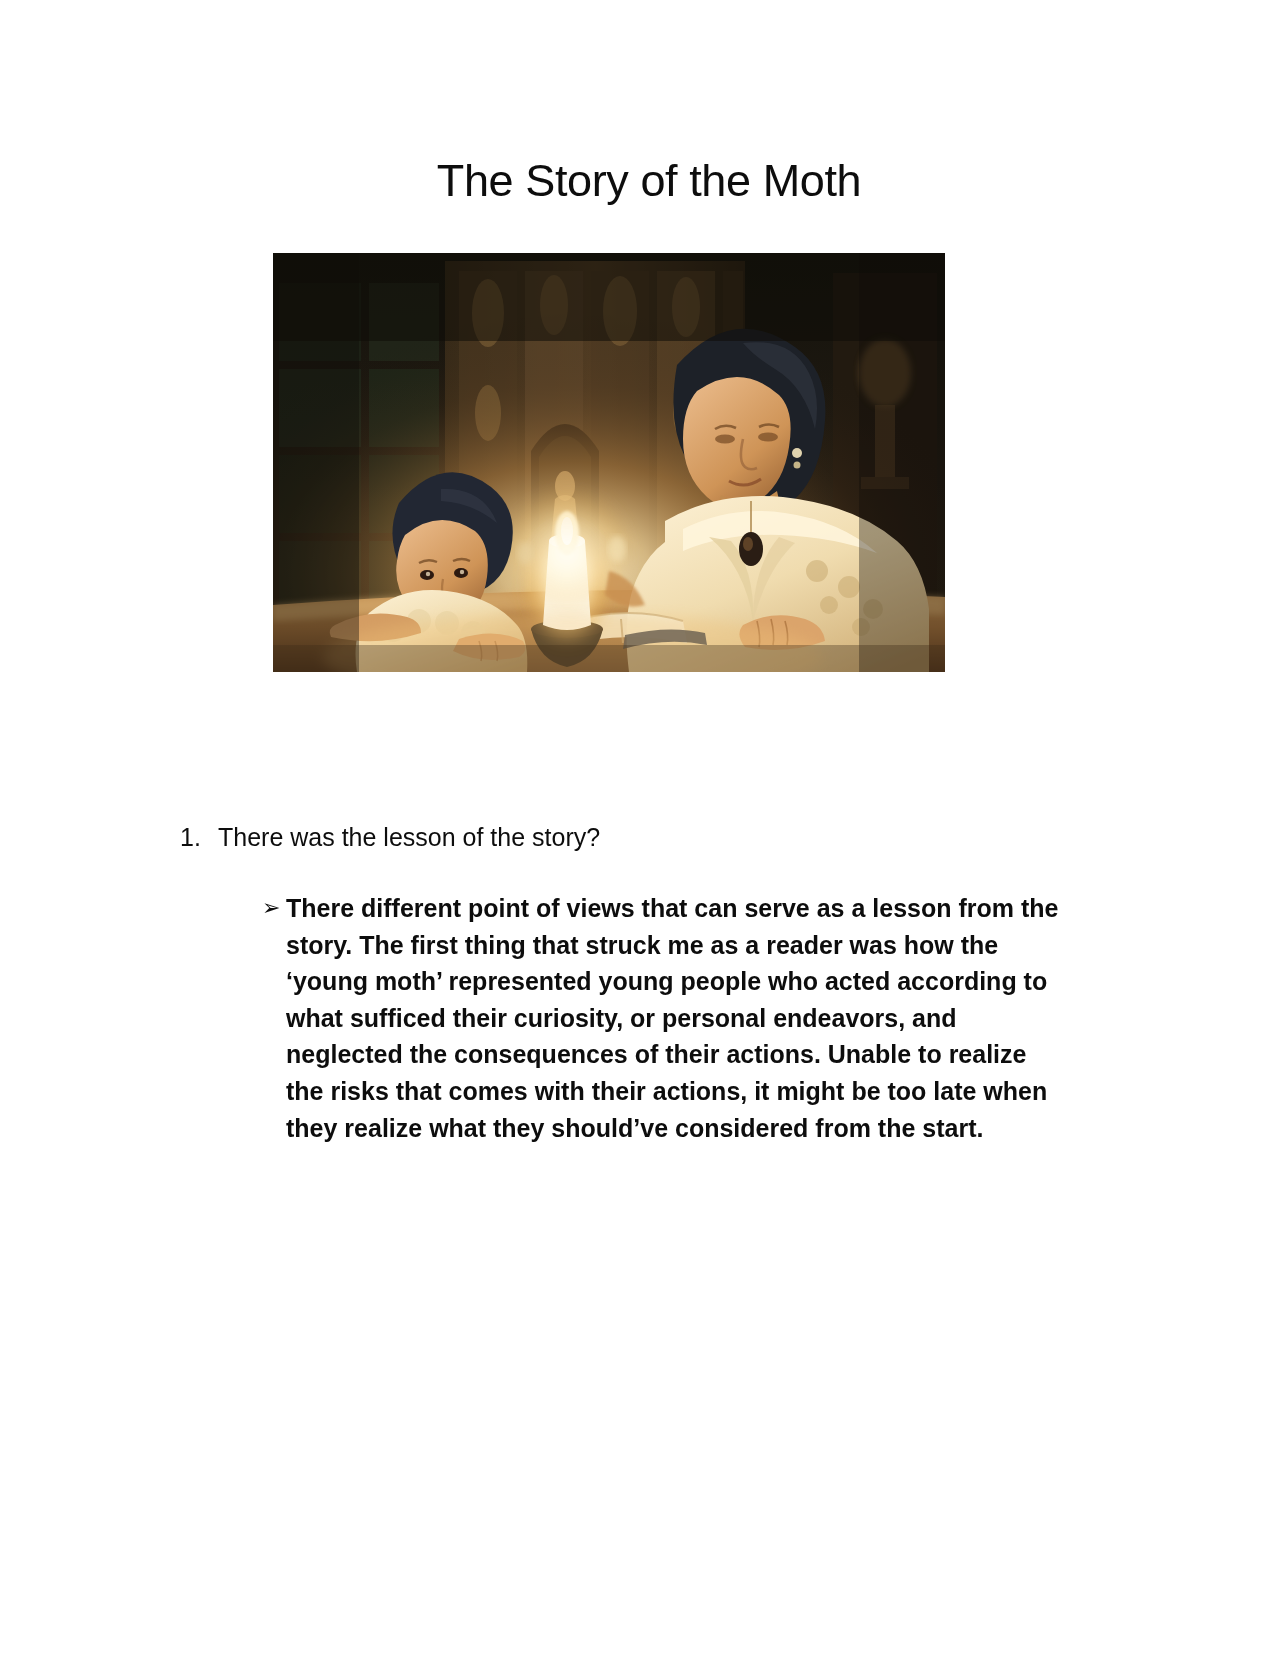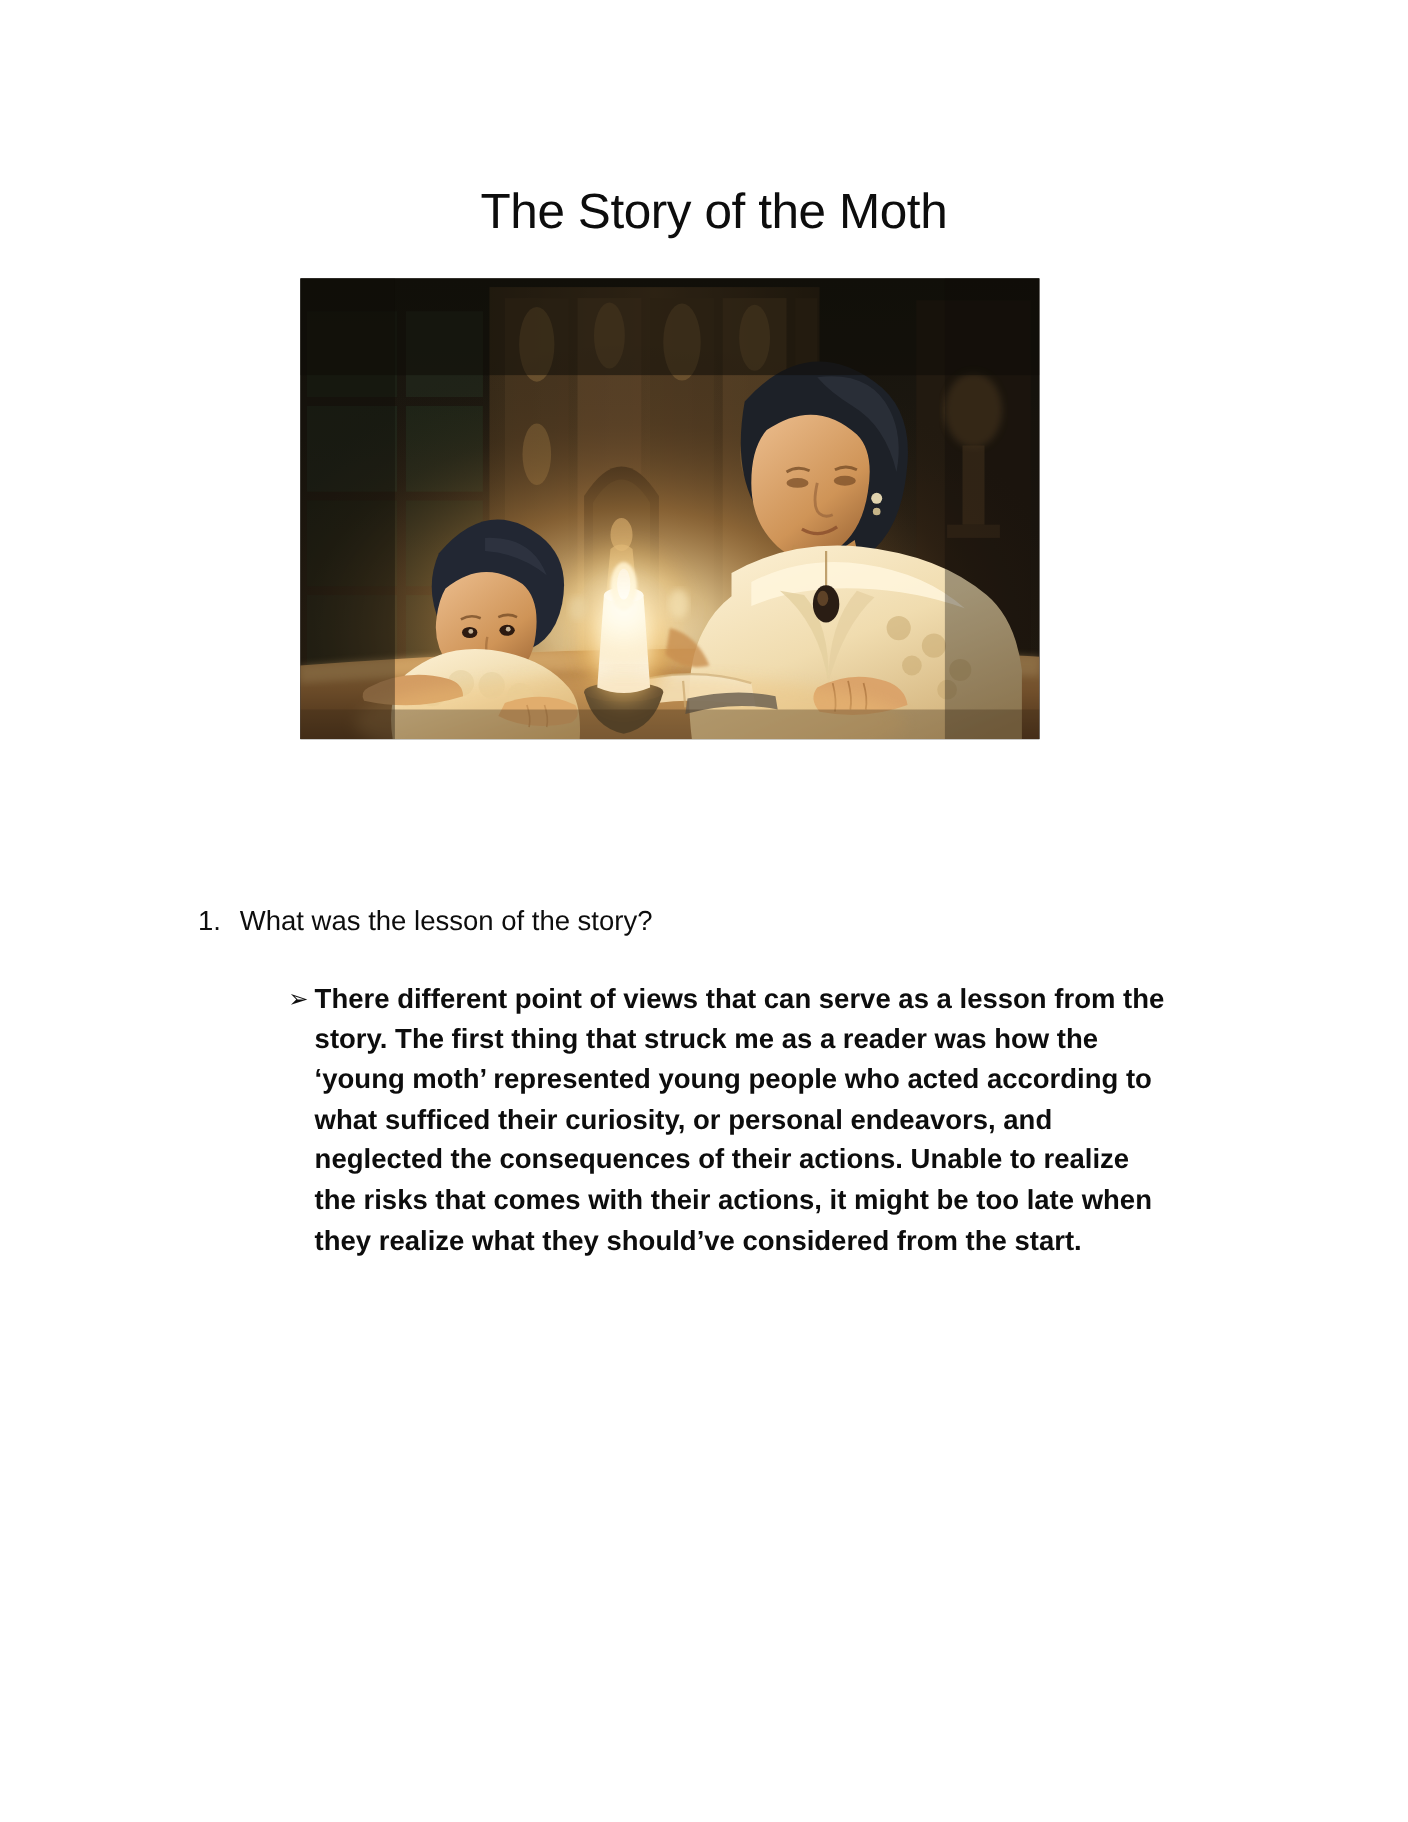--- a/index.html
+++ b/index.html
@@ -20,21 +20,21 @@
     position: absolute;
     inset: 0;
     background: #ffffff;
   }
 
   
   .doc-title {
     position: absolute;
     left: 0;
     right: 0;
-    top: 133px;
+    top: 122px;
     text-align: center;
     font-size: 45px;
     line-height: 58px;
     font-weight: 400;
     letter-spacing: -0.4px;
     color: #0d0d0d;
     padding-left: 18px;
   }
 
   
@@ -312,21 +312,21 @@
         <rect x="586" y="0" width="86" height="419" fill="#0e0c08" opacity="0.35"></rect>
         <rect x="0" y="392" width="672" height="27" fill="#3c2a16" opacity="0.35"></rect>
       </svg>
     </div>
   </div>
 
   <div class="qa-block">
 
     <div class="q-item">
       <span class="q-num">1.</span>
-      <span class="q-text">What was the lesson of the story?</span>
+      <span class="q-text">There was the lesson of the story?</span>
     </div>
 
     <div class="answer-item">
       <span class="bullet-arrow">➢</span>
       <span class="answer-text">There different point of views that can serve as a lesson from the story. The first thing that struck me as a reader was how the ‘young moth’ represented young people who acted according to what sufficed their curiosity, or personal endeavors, and neglected the consequences of their actions. Unable to realize the risks that comes with their actions, it might be too late when they realize what they should’ve considered from the start.</span>
     </div>
 
   </div>
 
 </div>

